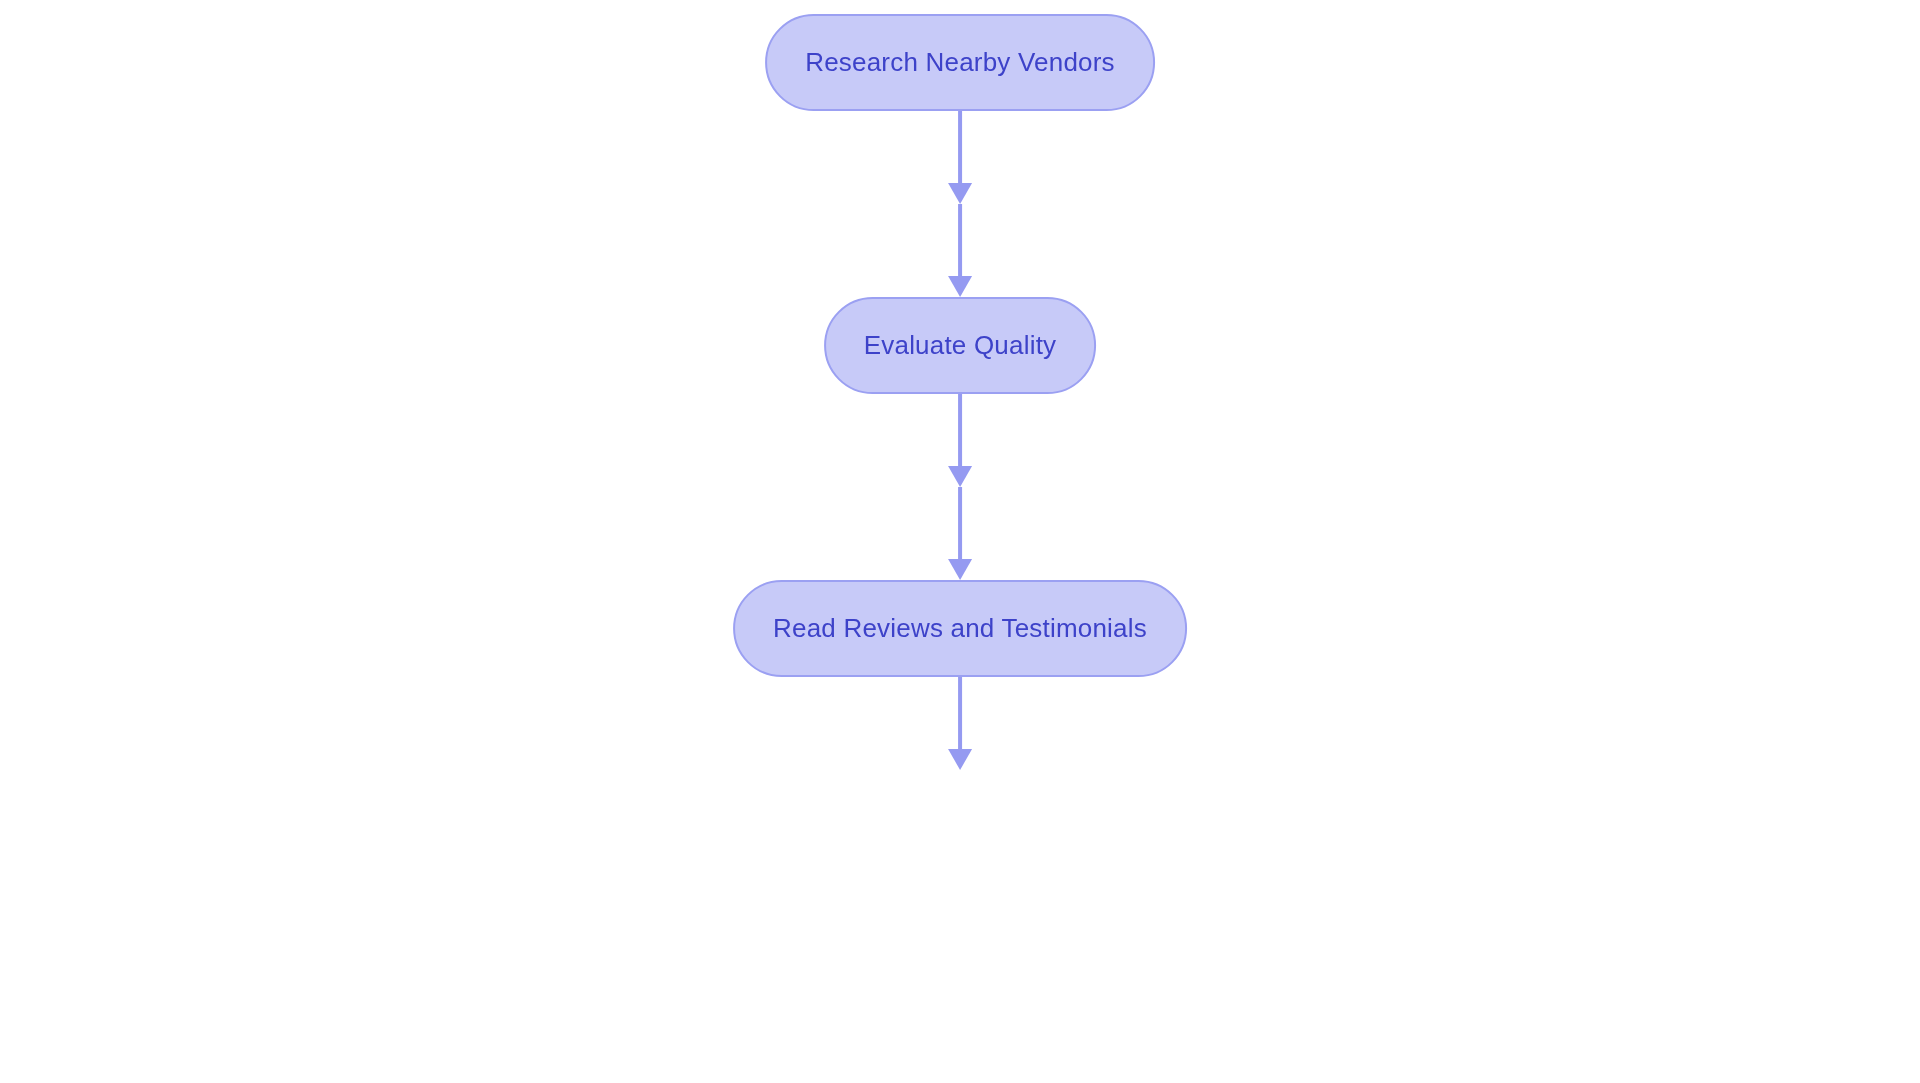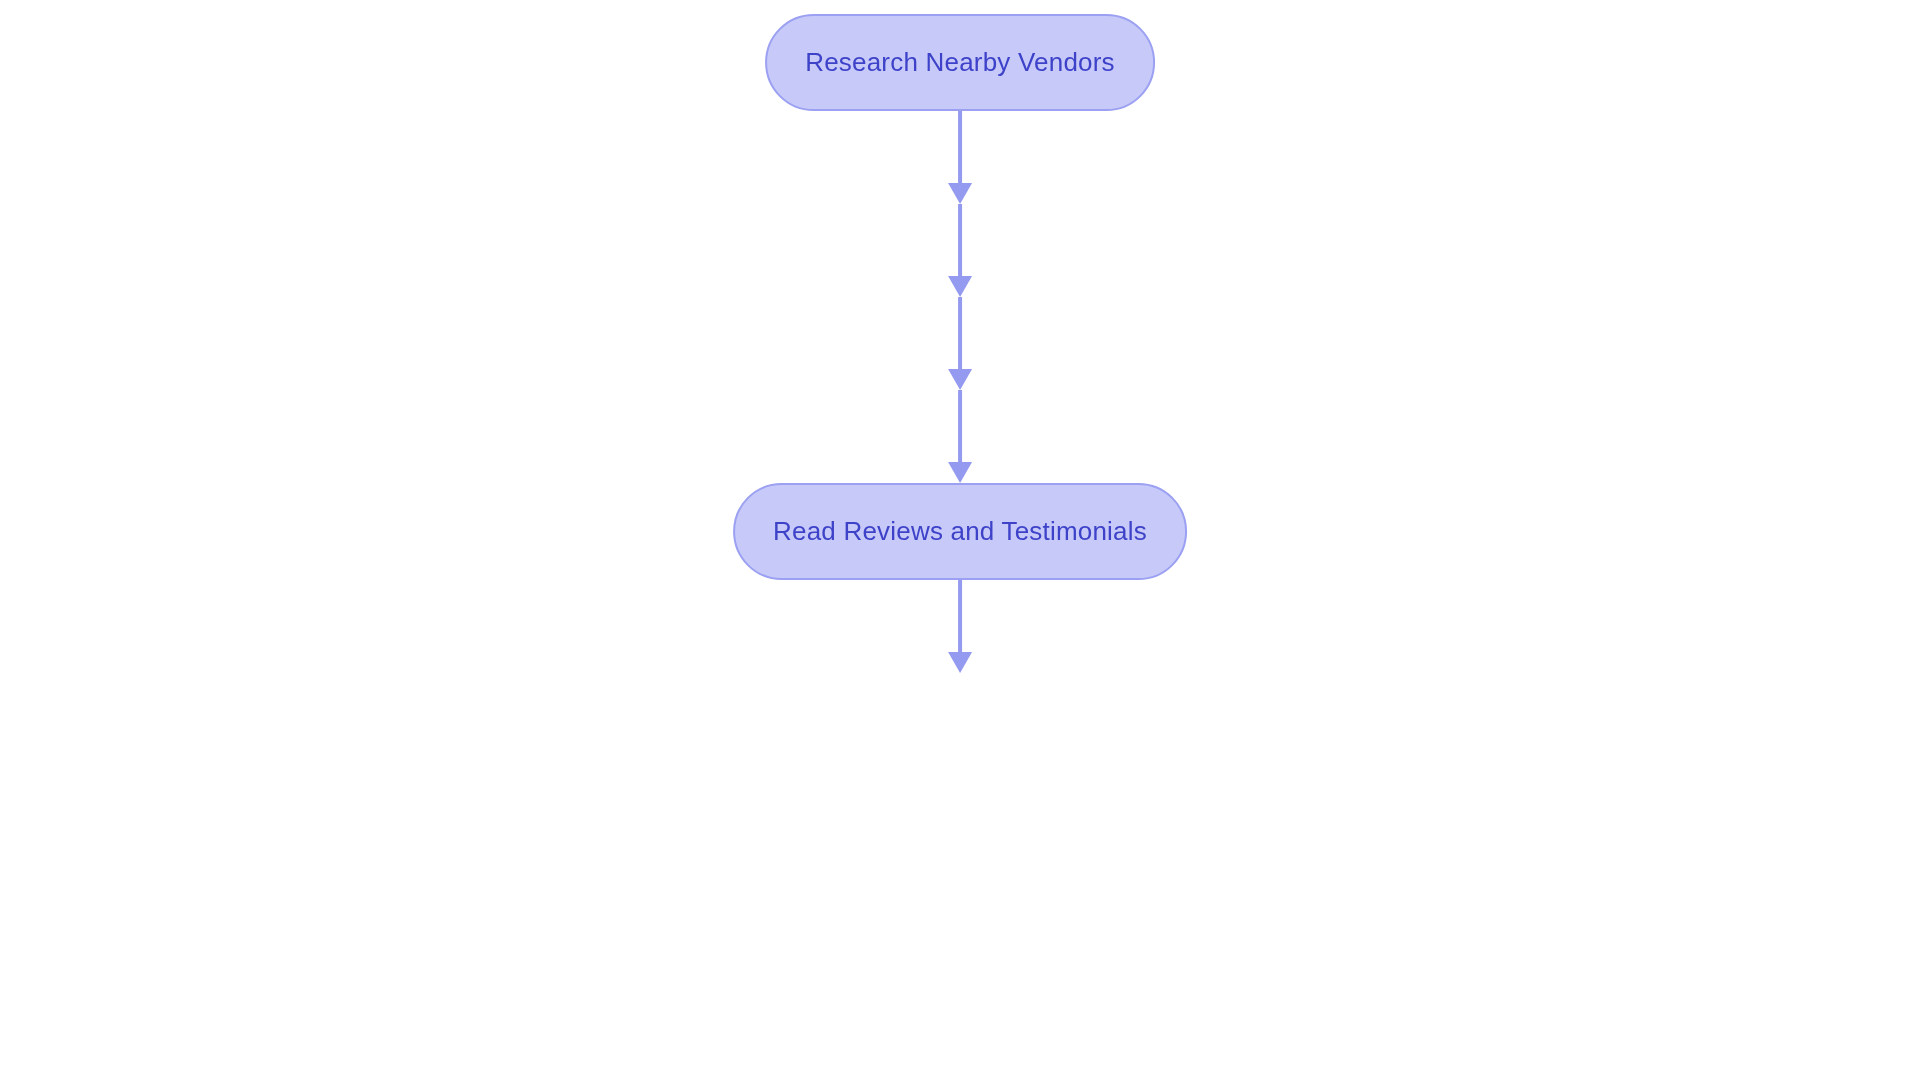--- a/index.html
+++ b/index.html
@@ -81,20 +81,23 @@
       <div class="arrow-shaft"></div>
       <div class="arrow-head"></div>
     </div>
 
 
     <div class="arrow">
       <div class="arrow-shaft"></div>
       <div class="arrow-head"></div>
     </div>
 
+    <div class="node">
+      <span class="node-label">Evaluate Quality</span>
+    </div>
 
     <div class="arrow">
       <div class="arrow-shaft"></div>
       <div class="arrow-head"></div>
     </div>
 
 
     <div class="arrow">
       <div class="arrow-shaft"></div>
       <div class="arrow-head"></div>

